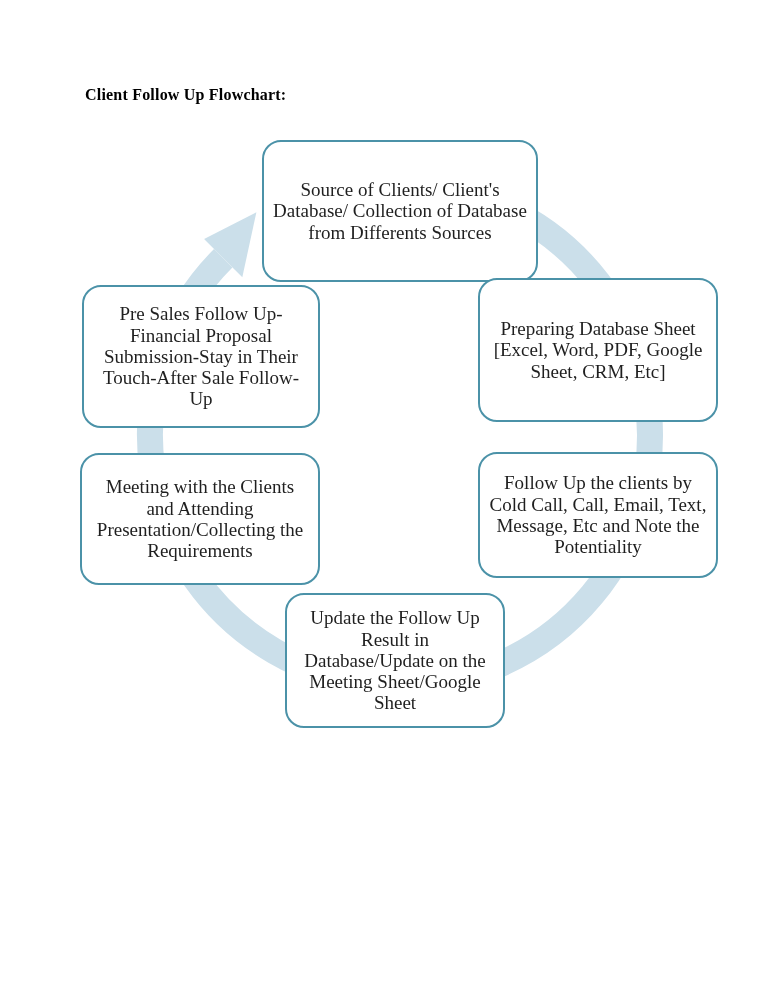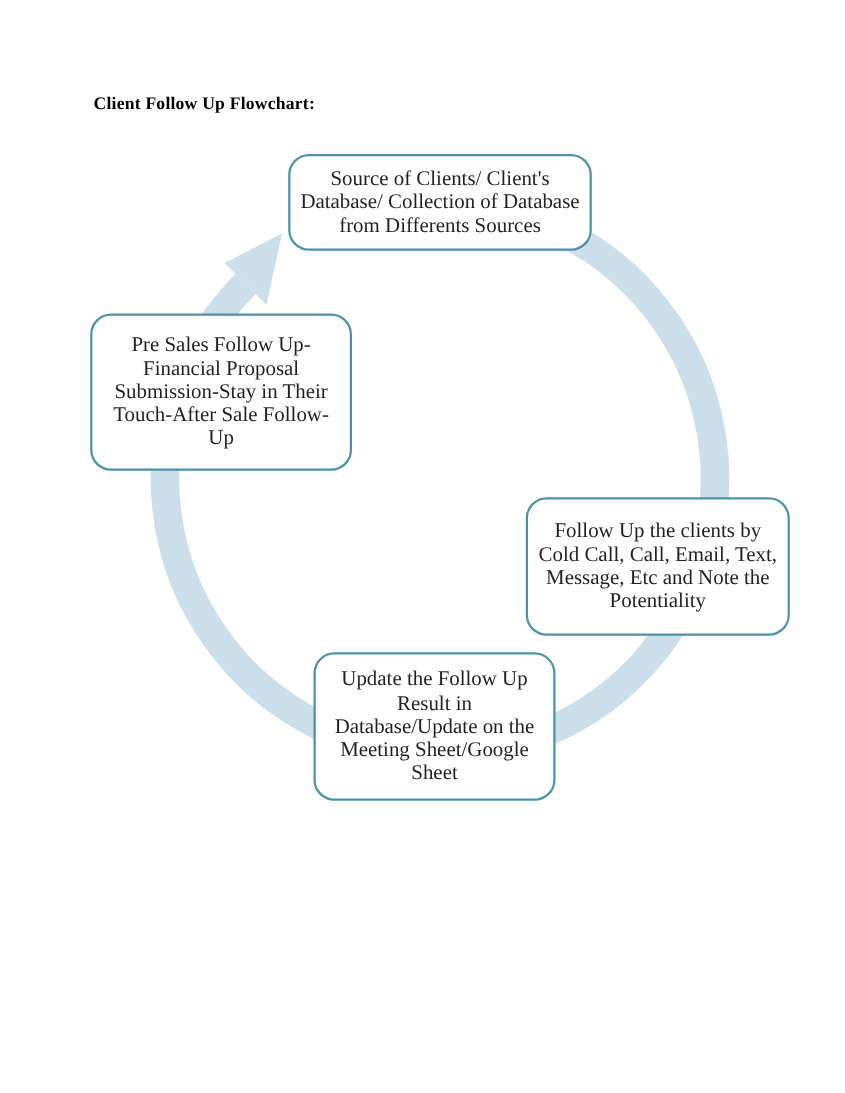--- a/index.html
+++ b/index.html
@@ -40,21 +40,21 @@
     border-radius: 19px;
     display: flex;
     align-items: center;
     justify-content: center;
     text-align: center;
     padding: 6px 8px;
     color: #1f1f1f;
     font-size: 19px;
     line-height: 1.12;
   }
-  .pos-top         { left: 262px; top: 140px; width: 276px; height: 88px; }
+  .pos-top         { left: 262px; top: 140px; width: 276px; height: 142px; }
   .pos-right-upper { left: 478px; top: 278px; width: 240px; height: 144px; }
   .pos-right-lower { left: 478px; top: 452px; width: 240px; height: 126px; }
   .pos-bottom      { left: 285px; top: 593px; width: 220px; height: 135px; }
   .pos-left-lower  { left:  80px; top: 453px; width: 240px; height: 132px; }
   .pos-left-upper  { left:  82px; top: 285px; width: 238px; height: 143px; justify-content: flex-end; }
 </style>
 </head>
 <body>
 
 <div class="canvas">
@@ -65,27 +65,33 @@
 
     <path d="M 400 185 A 250 250 0 1 1 223.2 258.2" fill="none" stroke="#cbdfea" stroke-width="26"></path>
 
     <polygon points="204.1,239.1 256.4,212.2 242.3,277.3" fill="#cbdfea"></polygon>
   </svg>
 
   <div class="box pos-top">
     <span>Source of Clients/ Client's Database/ Collection of Database from Differents Sources</span>
   </div>
 
+  <div class="box pos-right-upper">
+    <span>Preparing Database Sheet [Excel, Word, PDF, Google Sheet, CRM, Etc]</span>
+  </div>
 
   <div class="box pos-right-lower">
     <span>Follow Up the clients by Cold Call, Call, Email, Text, Message, Etc and Note the Potentiality</span>
   </div>
 
   <div class="box pos-bottom">
     <span>Update the Follow Up Result in Database/Update on the Meeting Sheet/Google Sheet</span>
   </div>
 
+  <div class="box pos-left-lower">
+    <span>Meeting with the Clients and Attending Presentation/Collecting the Requirements</span>
+  </div>
 
   <div class="box pos-left-upper">
     <span>Pre Sales Follow Up-Financial Proposal Submission-Stay in Their Touch-After Sale Follow-Up</span>
   </div>
 
 </div>
 
 </body></html>

